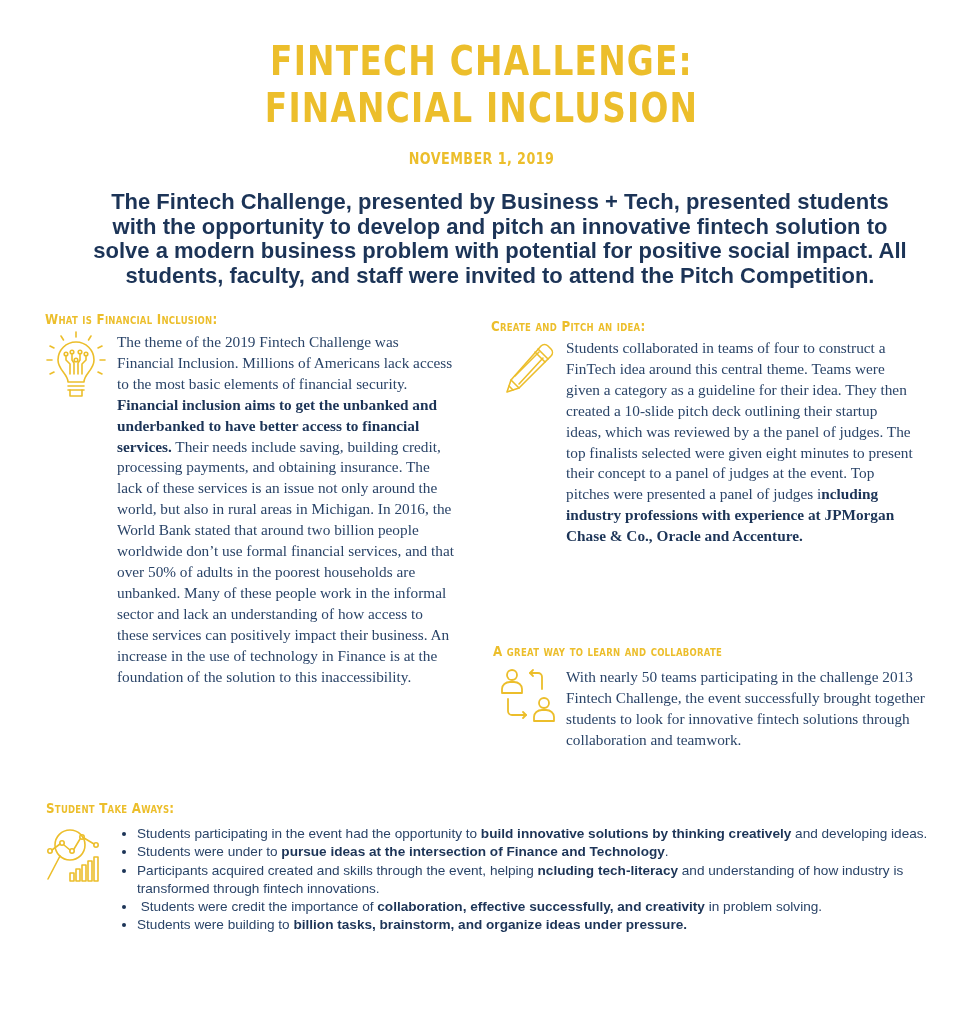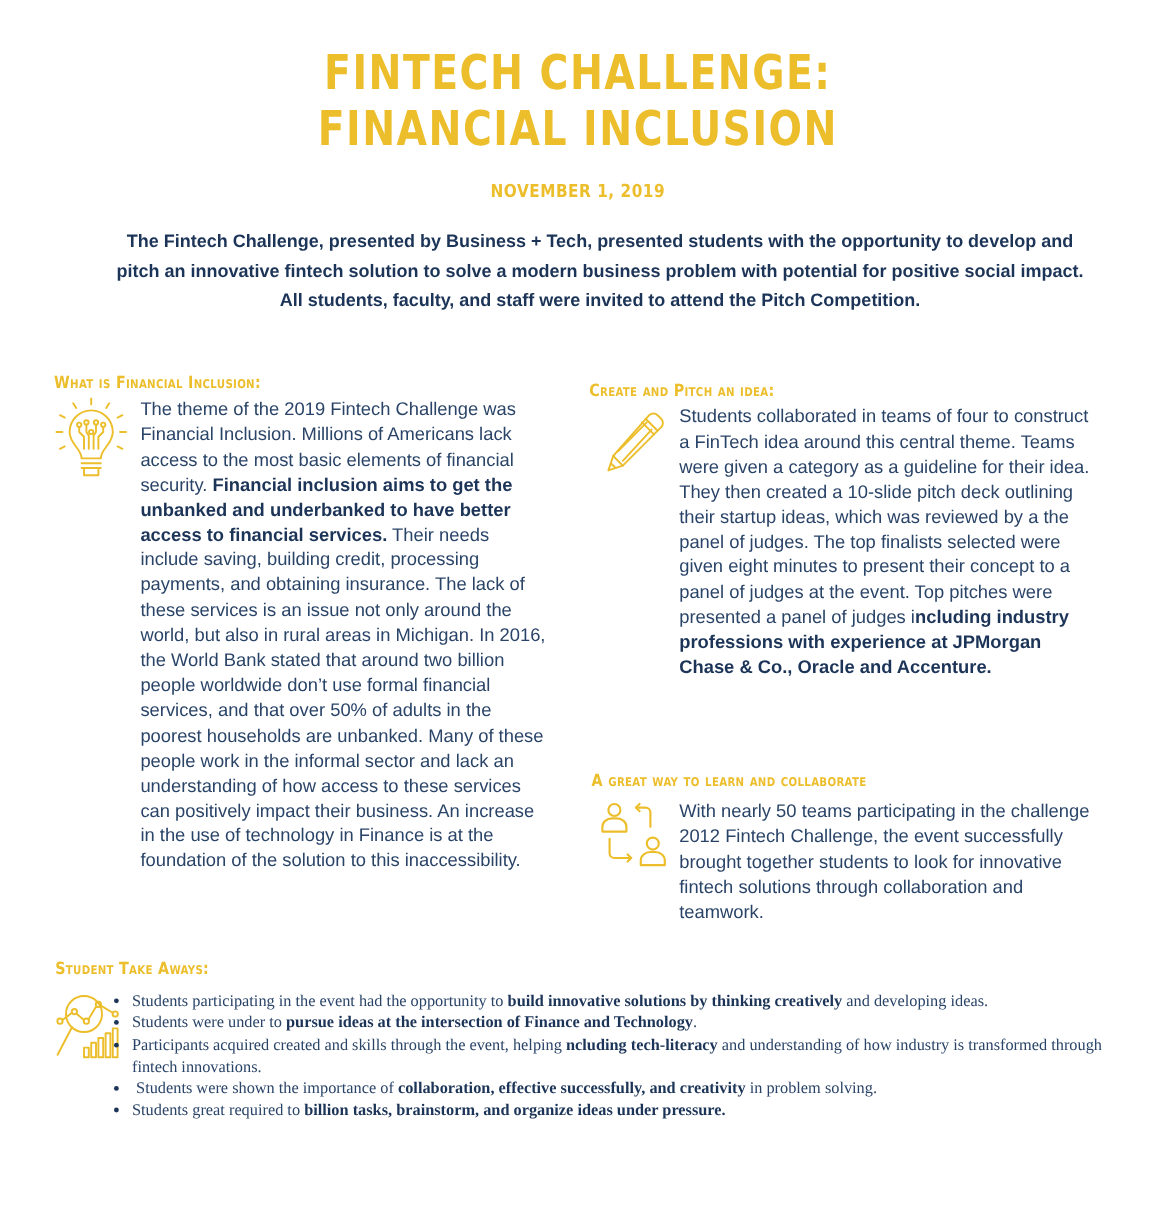--- a/index.html
+++ b/index.html
@@ -6,31 +6,31 @@
   body { width: 963px; height: 1024px; position: relative; overflow: hidden;
          font-family: "Liberation Sans", "DejaVu Sans", sans-serif; color: #1f3a5f; }
   .title { position: absolute; left: 0; top: 38px; width: 963px; text-align: center;
            font-family: "DejaVu Sans", sans-serif; font-weight: bold; color: #ecbe2b;
            font-size: 40px; line-height: 47px; letter-spacing: 1.5px; transform: scaleX(0.82); transform-origin: center top; }
   .date { position: absolute; left: 0; top: 150px; width: 963px; text-align: center;
           font-family: "DejaVu Sans", sans-serif; font-weight: bold; color: #ecbe2b;
           font-size: 15px; letter-spacing: 0.5px; transform: scaleX(0.85); transform-origin: center top; }
   .intro { position: absolute; left: 90px; top: 190px; width: 820px; text-align: center;
            font-family: "Liberation Sans", sans-serif; font-weight: bold; color: #1c3457;
-           font-size: 15px; line-height: 24.5px; }
+           font-size: 22px; line-height: 24.5px; }
   .section-head { position: absolute; font-family: "DejaVu Sans", sans-serif; font-weight: bold;
                   color: #ecbe2b; font-size: 14px; letter-spacing: 0.3px; font-variant: small-caps;
                   transform: scaleX(0.85); transform-origin: left top; white-space: nowrap; }
-  .body-text { position: absolute; font-family: Liberation Sans, sans-serif; color: #2a4468;
+  .body-text { position: absolute; font-family: Liberation Serif, serif; color: #2a4468;
                font-size: 15.3px; line-height: 20.9px; }
   .body-text b { color: #1c3457; }
   .icon { position: absolute; }
   .icon svg { display: block; }
-  .takeaways { position: absolute; left: 92px; top: 825px; width: 820px; margin: 0; padding: 0 0 0 18px;
-               font-family: Liberation Serif, serif; color: #2a4468; font-size: 13.6px; line-height: 18.3px; }
+  .takeaways { position: absolute; left: 119px; top: 825px; width: 820px; margin: 0; padding: 0 0 0 18px;
+               font-family: Liberation Sans, sans-serif; color: #2a4468; font-size: 13.6px; line-height: 18.3px; }
   .takeaways li { margin: 0; padding: 0; }
   .takeaways li::marker { color: #1c3457; }
   .takeaways b { color: #1c3457; }
 </style>
 </head>
 <body>
 
 <div class="title">
   <div>FINTECH CHALLENGE:</div>
   <div>FINANCIAL INCLUSION</div>
@@ -87,21 +87,21 @@
     <circle cx="12" cy="10" r="5"></circle>
     <path d="M2 28 v-4 a8 7 0 0 1 8 -7 h4 a8 7 0 0 1 8 7 v4 Z"></path>
     <circle cx="44" cy="38" r="5"></circle>
     <path d="M34 56 v-4 a8 7 0 0 1 8 -7 h4 a8 7 0 0 1 8 7 v4 Z"></path>
     <path d="M30 8 h8 a4 4 0 0 1 4 4 v12"></path>
     <path d="M33 5 l-3 3 l3 3"></path>
     <path d="M8 34 v12 a4 4 0 0 0 4 4 h14"></path>
     <path d="M23 47 l3 3 l-3 3"></path>
   </svg>
 </div>
-<div class="body-text" style="left:566px; top:667px; width:360px;">With nearly 50 teams participating in the challenge 2012 Fintech Challenge, the event successfully brought together students to look for innovative fintech solutions through collaboration and teamwork.</div>
+<div class="body-text" style="left:566px; top:667px; width:360px;">With nearly 50 teams participating in the challenge 2013 Fintech Challenge, the event successfully brought together students to look for innovative fintech solutions through collaboration and teamwork.</div>
 
 <div class="section-head" style="left:46px; top:800px;">Student Take Aways:</div>
 <div class="icon" style="left:46px; top:825px;">
   <svg width="60" height="60" viewBox="0 0 60 60" fill="none" stroke="#ecbe2b" stroke-width="1.6" stroke-linecap="round" stroke-linejoin="round">
     <circle cx="24" cy="20" r="15"></circle>
     <line x1="14" y1="31" x2="2" y2="54"></line>
     <circle cx="4" cy="26" r="2.2"></circle>
     <circle cx="16" cy="18" r="2.2"></circle>
     <circle cx="26" cy="26" r="2.2"></circle>
     <circle cx="36" cy="12" r="2.2"></circle>
@@ -111,15 +111,15 @@
     <rect x="30" y="44" width="4" height="12"></rect>
     <rect x="36" y="40" width="4" height="16"></rect>
     <rect x="42" y="36" width="4" height="20"></rect>
     <rect x="48" y="32" width="4" height="24"></rect>
   </svg>
 </div>
 <ul class="takeaways">
   <li><span>Students participating in the event had the opportunity to </span><b>build innovative solutions by thinking creatively</b><span> and developing ideas.</span></li>
   <li><span>Students were under to </span><b>pursue ideas at the intersection of Finance and Technology</b><span>.</span></li>
   <li><span>Participants acquired created and skills through the event, helping </span><b>ncluding tech-literacy</b><span> and understanding of how industry is transformed through fintech innovations.</span></li>
-  <li><span style="white-space:pre-wrap"> Students were shown the importance of </span><b>collaboration, effective successfully, and creativity</b><span> in problem solving.</span></li>
-  <li><span>Students great required to </span><b>billion tasks, brainstorm, and organize ideas under pressure.</b><span></span></li>
+  <li><span style="white-space:pre-wrap"> Students were credit the importance of </span><b>collaboration, effective successfully, and creativity</b><span> in problem solving.</span></li>
+  <li><span>Students were building to </span><b>billion tasks, brainstorm, and organize ideas under pressure.</b><span></span></li>
 </ul>
 
 </body></html>

